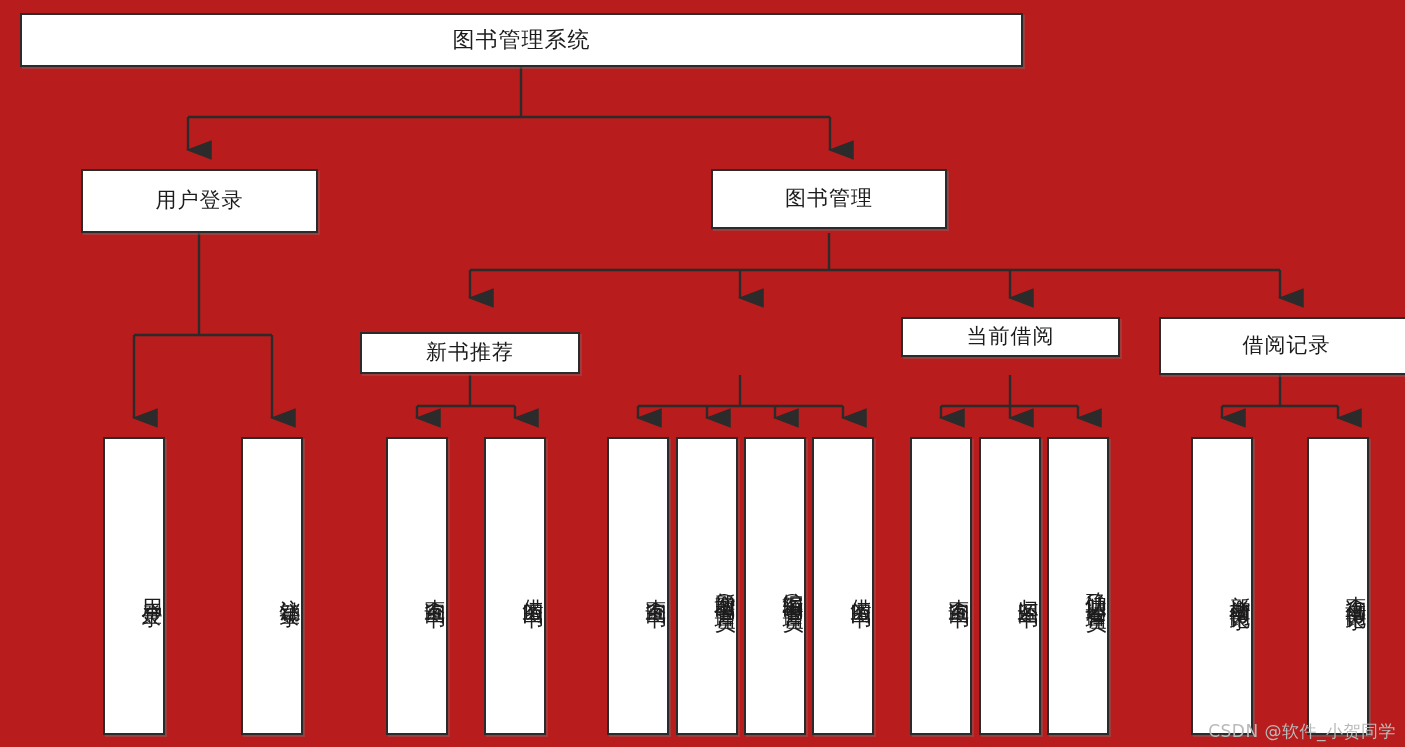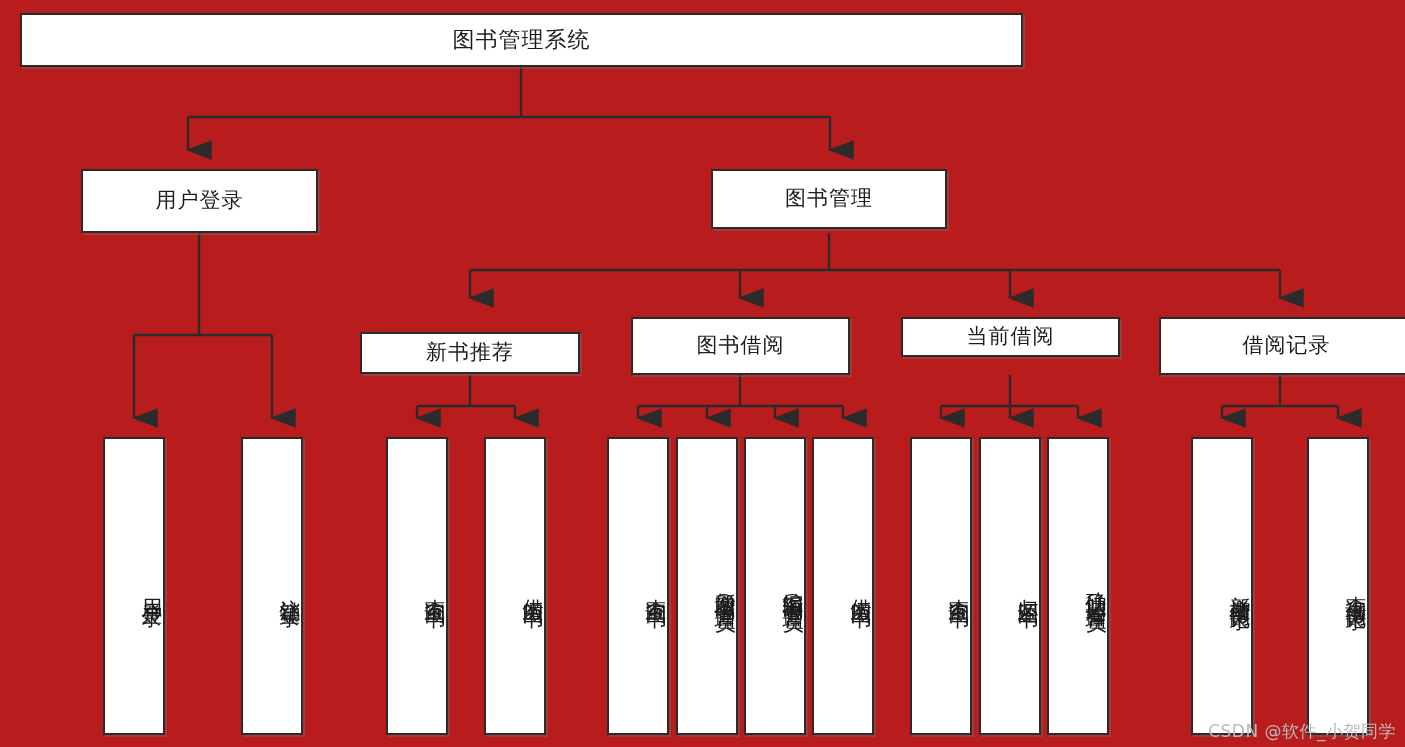--- a/index.html
+++ b/index.html
@@ -126,21 +126,20 @@
       <path d="M 1338 406 L 1338 418" marker-end="url(#arrow)"></path>
     </g>
   </svg>
 
   <div class="node horiz root" style="left:20px; top:13px; width:1003px; height:54px;">图书管理系统</div>
 
   <div class="node horiz" style="left:81px; top:169px; width:237px; height:64px;">用户登录</div>
   <div class="node horiz" style="left:711px; top:169px; width:236px; height:60px;">图书管理</div>
 
   <div class="node horiz" style="left:360px; top:332px; width:220px; height:42px;">新书推荐</div>
-  <div class="node horiz" style="left:631px; top:317px; width:219px; height:58px;">图书借阅</div>
   <div class="node horiz" style="left:901px; top:317px; width:219px; height:40px;">当前借阅</div>
   <div class="node horiz" style="left:1159px; top:317px; width:255px; height:58px;">借阅记录</div>
 
   <div class="node vert" style="left:103px; top:437px; width:62px; height:298px;">用户登录</div>
   <div class="node vert" style="left:241px; top:437px; width:62px; height:298px;">注销登录</div>
 
   <div class="node vert" style="left:386px; top:437px; width:62px; height:298px;">查询图书</div>
   <div class="node vert" style="left:484px; top:437px; width:62px; height:298px;">借阅图书</div>
 
   <div class="node vert" style="left:607px; top:437px; width:62px; height:298px;">查询图书</div>

